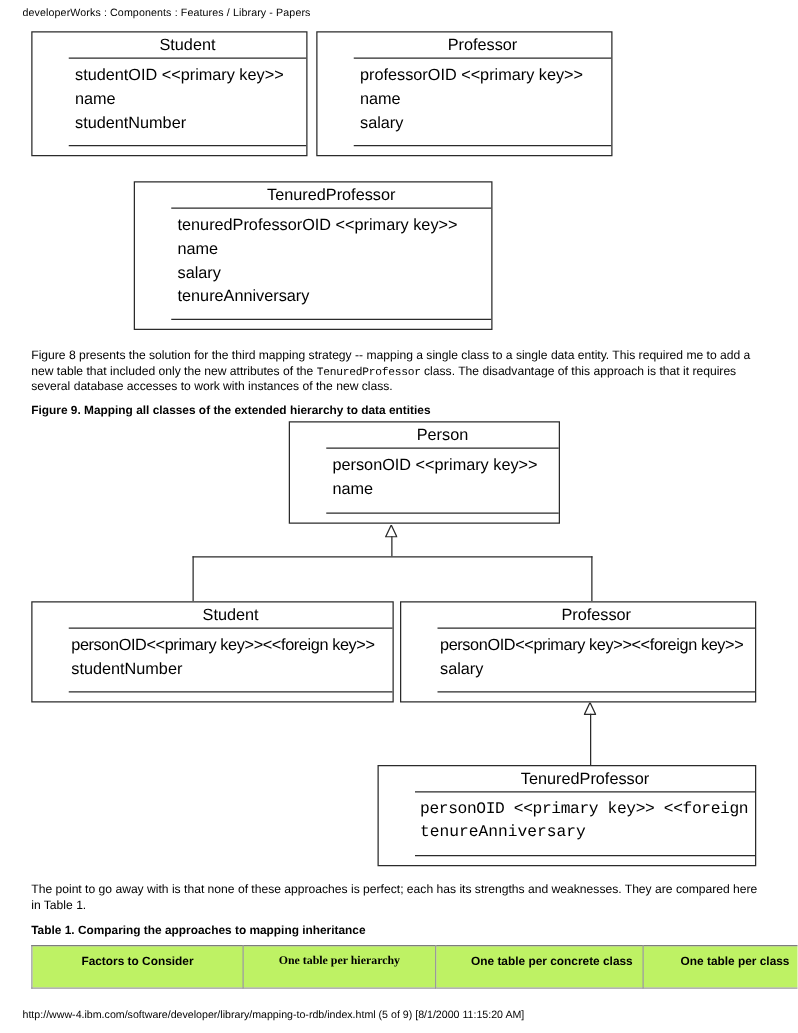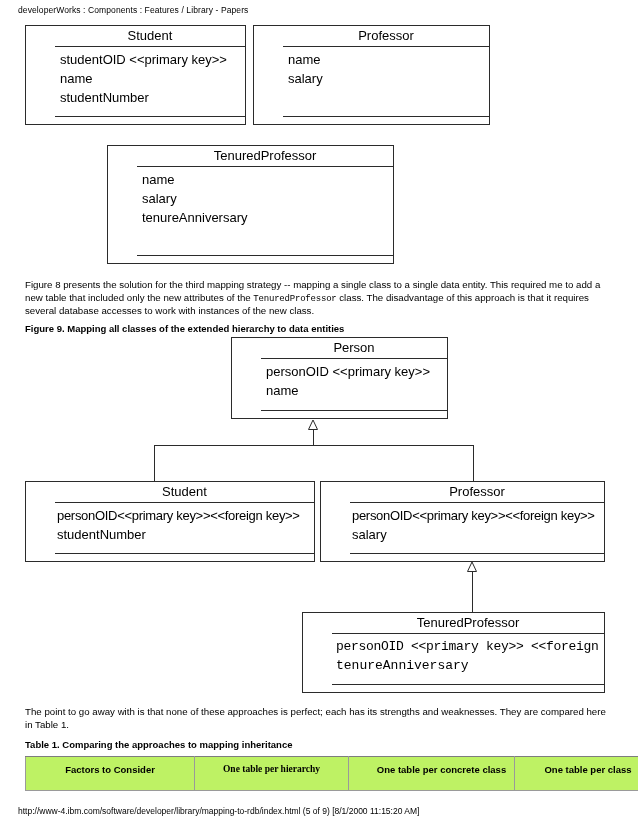--- a/index.html
+++ b/index.html
@@ -133,29 +133,31 @@
     <div class="uml-attr">studentOID &lt;&lt;primary key&gt;&gt;</div>
     <div class="uml-attr">name</div>
     <div class="uml-attr">studentNumber</div>
   </div>
   <div class="uml-ops"></div>
 </div>
 
 <div class="uml-box" style="left:253px; top:25px; width:237px; height:100px;">
   <div class="uml-title">Professor</div>
   <div class="uml-attrs" style="height:70px;">
+    <div class="uml-attr">professorOID &lt;&lt;primary key&gt;&gt;</div>
     <div class="uml-attr">name</div>
     <div class="uml-attr">salary</div>
   </div>
   <div class="uml-ops"></div>
 </div>
 
 <div class="uml-box" style="left:107px; top:145px; width:287px; height:119px;">
   <div class="uml-title">TenuredProfessor</div>
   <div class="uml-attrs" style="height:89px;">
+    <div class="uml-attr">tenuredProfessorOID &lt;&lt;primary key&gt;&gt;</div>
     <div class="uml-attr">name</div>
     <div class="uml-attr">salary</div>
     <div class="uml-attr">tenureAnniversary</div>
   </div>
   <div class="uml-ops"></div>
 </div>
 
 <div class="body-para" style="left:25px; top:279px; width:582px;">
   <span>Figure 8 presents the solution for the third mapping strategy -- mapping a single class to a single data entity. This required me to add a new table that included only the new attributes of the </span><span class="mono">TenuredProfessor</span><span> class. The disadvantage of this approach is that it requires several database accesses to work with instances of the new class.</span>
 </div>

